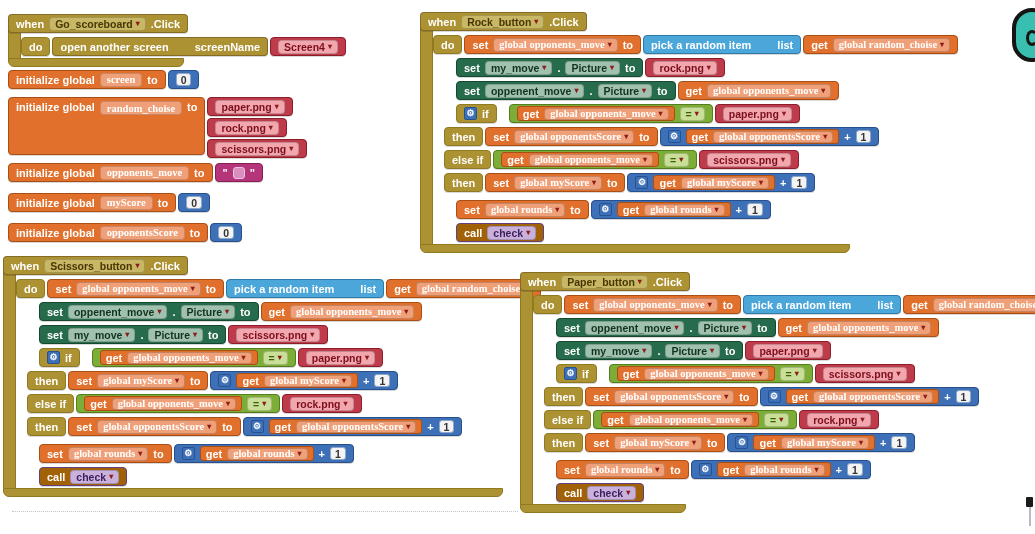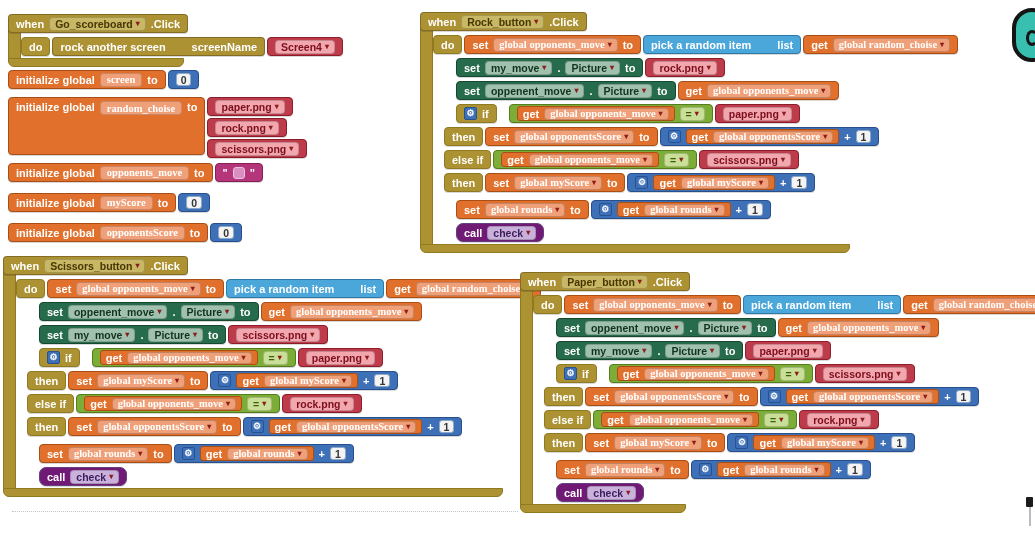--- a/index.html
+++ b/index.html
@@ -25,21 +25,21 @@
   .vstack { display:inline-flex; flex-direction:column; gap:2px; align-items:flex-start; }
 
   .c-ctl  { background:#AD9234; }
   .c-ctlg { background:#AD9234; border-color:#8f7a1f; }
   .c-var  { background:#E0702C; border-color:#a94e14; }
   .c-comp { background:#266B4B; border-color:#174an3; border-color:#14482f; }
   .c-list { background:#4BA6DA; border-color:#2d7aa8; }
   .c-logic{ background:#7CAD37; border-color:#567d1d; }
   .c-red  { background:#BE3B4C; border-color:#8c1d2b;align-items:center; }
   .c-math { background:#3E70B8; border-color:#274f8c; }
-  .c-proc { background:#701a75; border-color:#643f7d;border-radius:7px; }
+  .c-proc { background:#a16207; border-color:#643f7d; }
   .c-text { background:#B5357A; border-color:#871f57; }
 
   .tk.lbl, .tk.lbl2 { color:#fff; }
   .tk.lbl2 { margin-left:21px; }
 
   .tk.dd { display:inline-flex; align-items:center; gap:3px; padding:1px 5px;
     border-radius:4px; border:1px solid rgba(0,0,0,.18); height:14px; line-height:12px; }
   .caret::before { content:"▾"; font-size:8px; color:#8b1d1d; position:relative; top:-1px; }
   .ddt { font-weight:600; font-size:10.5px; }
 
@@ -100,21 +100,21 @@
             <span class="caret"></span>
           </span>
           <span class="tk lbl">.Click</span>
         </div>
       </div>
       <div class="row" style="margin-left: 13px;">
         <div class="chunk c-ctlg">
           <span class="tk lbl">do</span>
         </div>
         <div class="chunk c-ctl">
-          <span class="tk lbl">rock another screen</span>
+          <span class="tk lbl">open another screen</span>
           <span class="tk lbl2">screenName</span>
         </div>
         <div class="chunk c-red">
           <span class="tk dd">
             <span class="ddt">Screen4</span>
             <span class="caret"></span>
           </span>
         </div>
       </div>
       <div class="footer" style="width: 176px;"></div>

